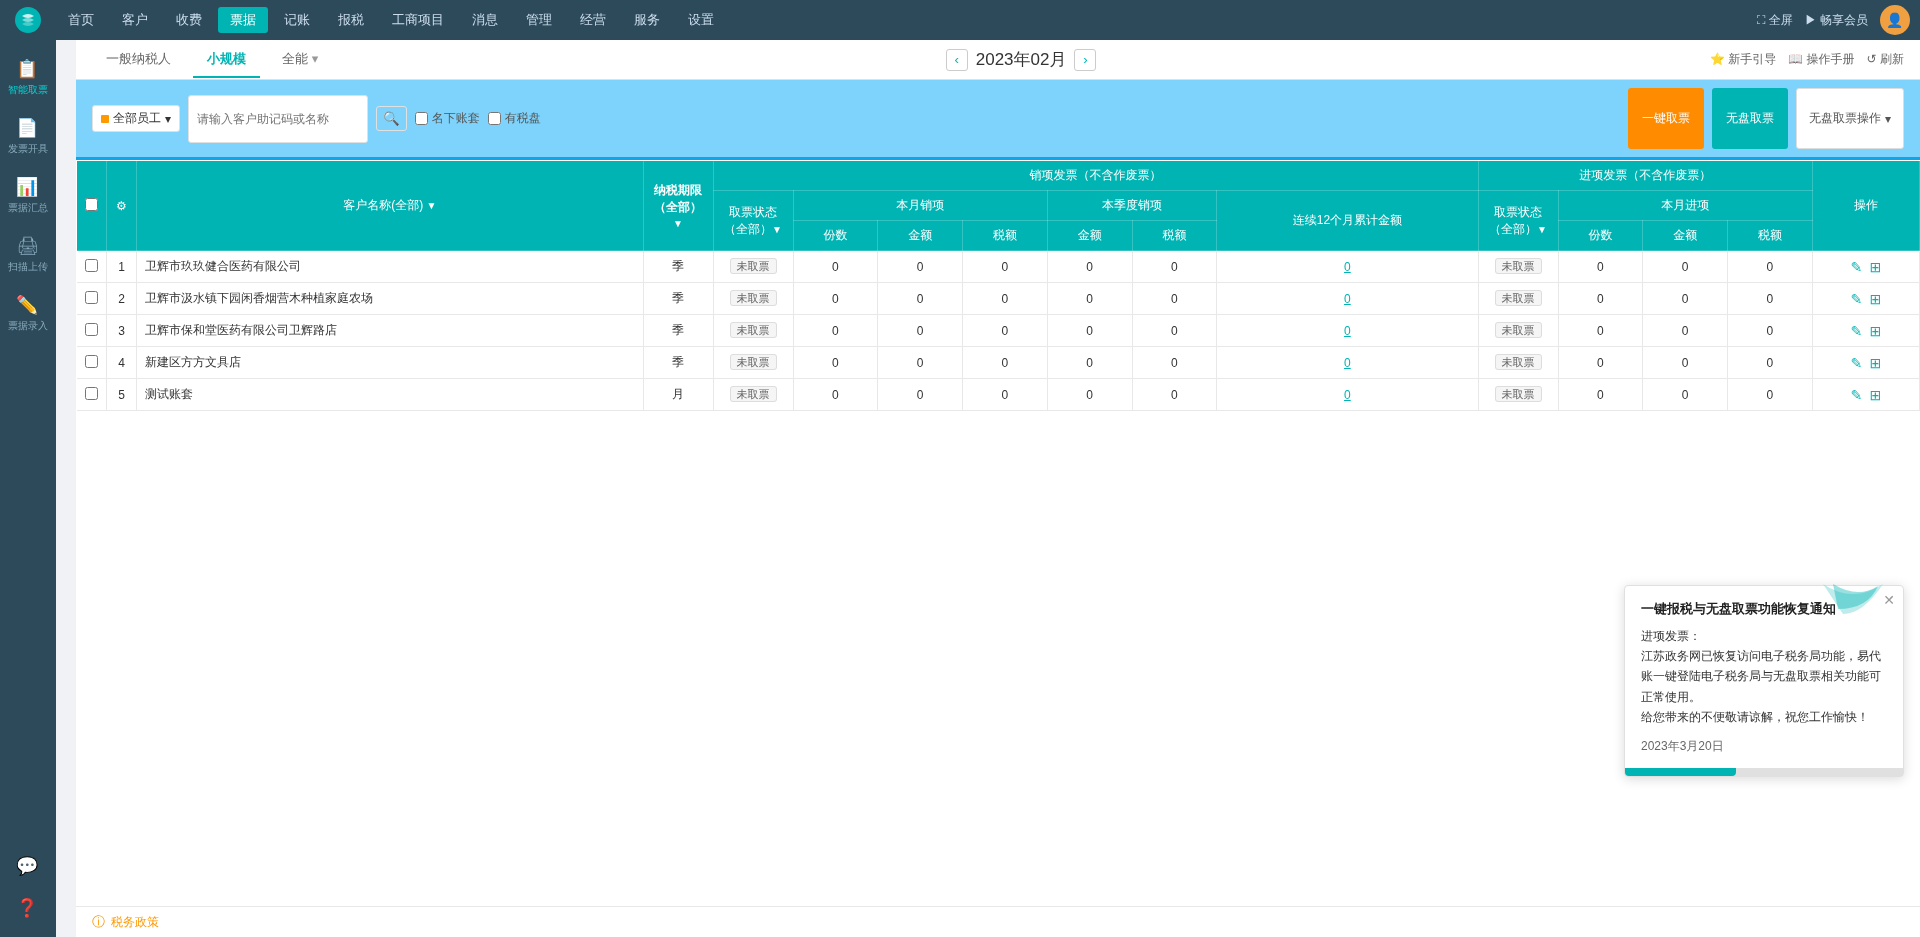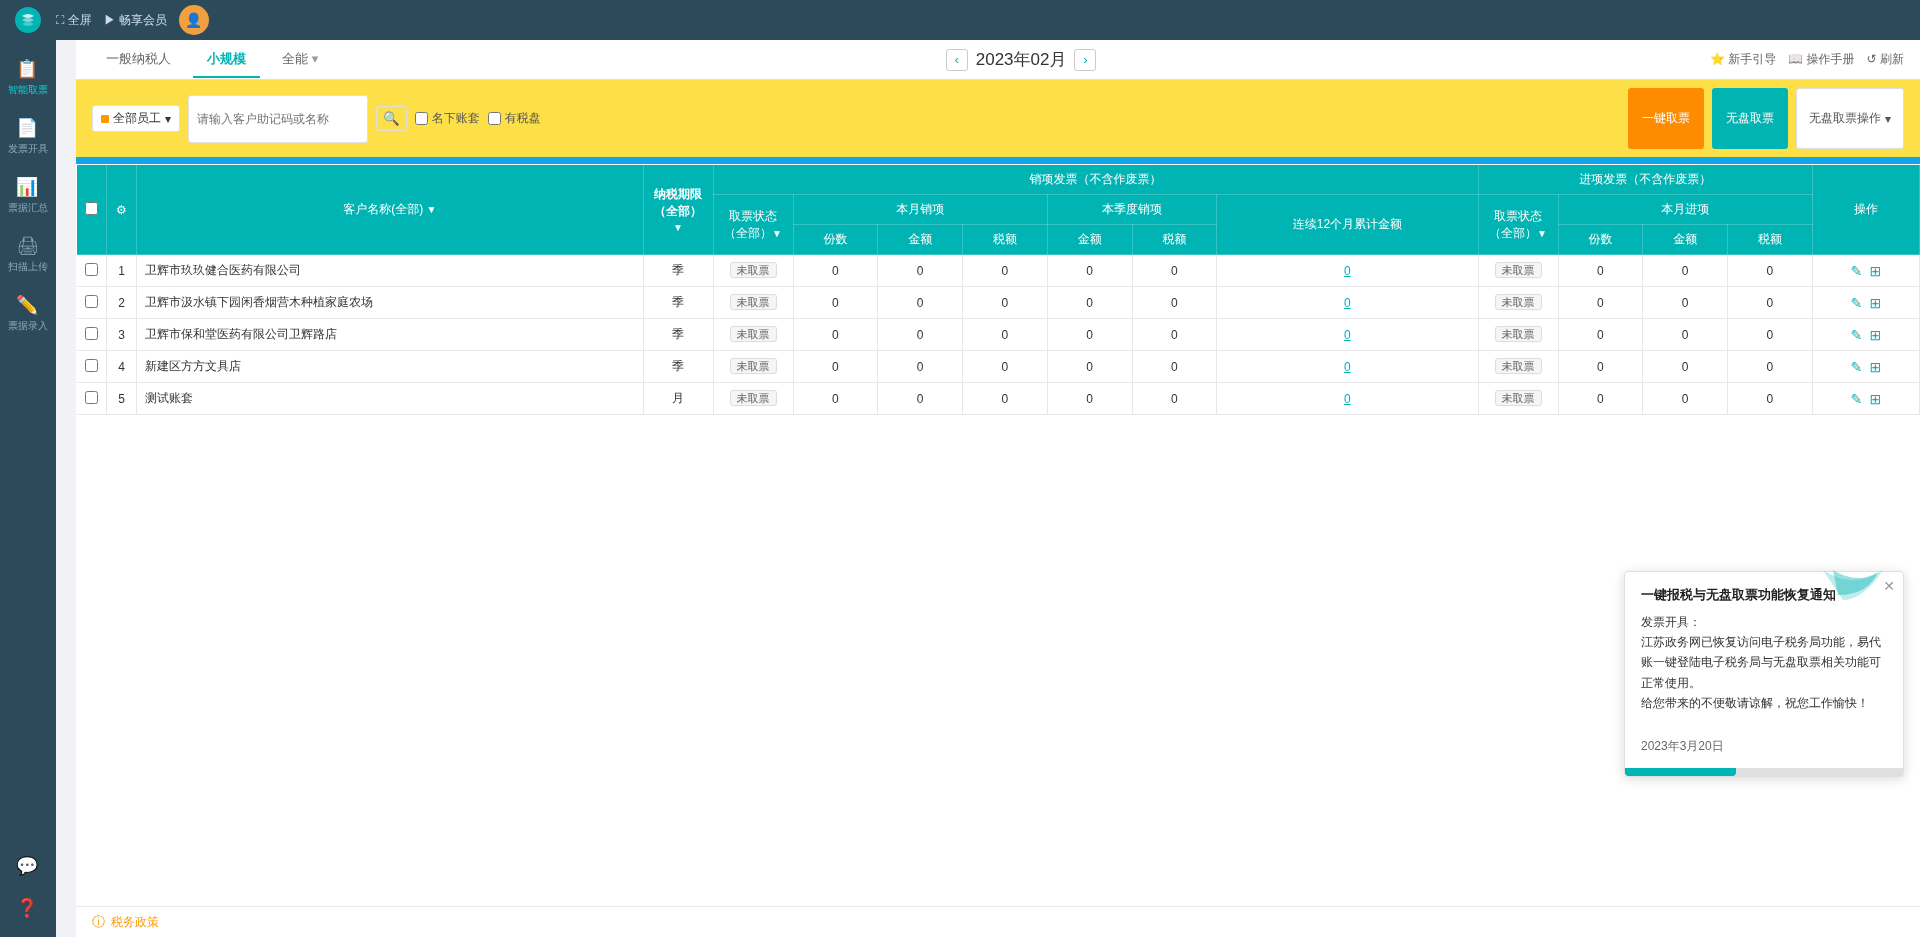--- a/index.html
+++ b/index.html
@@ -145,26 +145,26 @@
       border-radius: 3px;
       cursor: pointer;
       width: 22px; height: 22px;
       display: flex; align-items: center; justify-content: center;
       color: #00b4b4;
     }
     .month-nav .month-text { font-size: 17px; color: #333; }
 
     
     .toolbar {
-      background: #fde047;
+      background: #7dd3fc;
       padding: 8px 16px;
       display: flex;
       align-items: center;
       gap: 8px;
-      border-bottom: 7px solid #0ea5e9;
+      border-bottom: 3px solid #0ea5e9;
     }
     .filter-btn {
       display: flex;
       align-items: center;
       gap: 4px;
       border: 1px solid #e0e0e0;
       background: #fff;
       padding: 4px 8px;
       border-radius: 3px;
       cursor: pointer;
@@ -322,21 +322,21 @@
       color: #333;
     }
     .notification-popup .popup-title {
       font-size: 13px;
       font-weight: bold;
       color: #222;
       margin-bottom: 6px;
     }
     .notification-popup .popup-date {
       color: #666;
-      margin-top: 22px;
+      margin-top: 8px;
     }
     .notification-popup .popup-scroll {
       height: 8px;
       background: #e0e0e0;
       position: relative;
     }
     .notification-popup .popup-scroll-thumb {
       width: 40%;
       height: 8px;
       background: #00b4b4;
@@ -358,20 +358,34 @@
 <body>
 
 <div class="top-nav">
   <div class="logo">
     <svg viewBox="0 0 28 28" fill="none">
       <circle cx="14" cy="14" r="13" fill="#00b4b4"></circle>
       <path d="M8 10 Q14 6 20 10 Q14 14 8 10Z" fill="white" opacity="0.8"></path>
       <path d="M8 14 Q14 10 20 14 Q14 18 8 14Z" fill="white" opacity="0.5"></path>
       <path d="M8 18 Q14 14 20 18 Q14 22 8 18Z" fill="white" opacity="0.3"></path>
     </svg>
+  </div>
+  <div class="nav-items">
+    <span class="nav-item">首页</span>
+    <span class="nav-item">客户</span>
+    <span class="nav-item">收费</span>
+    <span class="nav-item active">票据</span>
+    <span class="nav-item">记账</span>
+    <span class="nav-item">报税</span>
+    <span class="nav-item">工商项目</span>
+    <span class="nav-item">消息</span>
+    <span class="nav-item">管理</span>
+    <span class="nav-item">经营</span>
+    <span class="nav-item">服务</span>
+    <span class="nav-item">设置</span>
   </div>
   <div class="nav-right">
     <span>⛶ <span>全屏</span></span>
     <span>▶ <span>畅享会员</span></span>
     <div class="avatar">👤</div>
   </div>
 </div>
 
 <div class="layout">
 
@@ -610,21 +624,21 @@
 <div class="notification-popup">
   <div class="popup-corner-art">
     <svg viewBox="0 0 60 30" fill="none">
       <path d="M0 0 Q30 20 60 0 Q40 30 20 30 Z" fill="#7dd8d8" opacity="0.5"></path>
       <path d="M10 0 Q35 15 55 2 Q45 25 15 25 Z" fill="#00b4b4" opacity="0.4"></path>
     </svg>
   </div>
   <span class="popup-close">✕</span>
   <div class="popup-body">
     <div class="popup-title">一键报税与无盘取票功能恢复通知</div>
-    <div>发票开具：</div>
+    <div>进项发票：</div>
     <div>江苏政务网已恢复访问电子税务局功能，易代账一键登陆电子税务局与无盘取票相关功能可正常使用。</div>
     <div>给您带来的不便敬请谅解，祝您工作愉快！</div>
     <div class="popup-date">2023年3月20日</div>
   </div>
   <div class="popup-scroll">
     <div class="popup-scroll-thumb"></div>
   </div>
 </div>
 
 </body></html>

